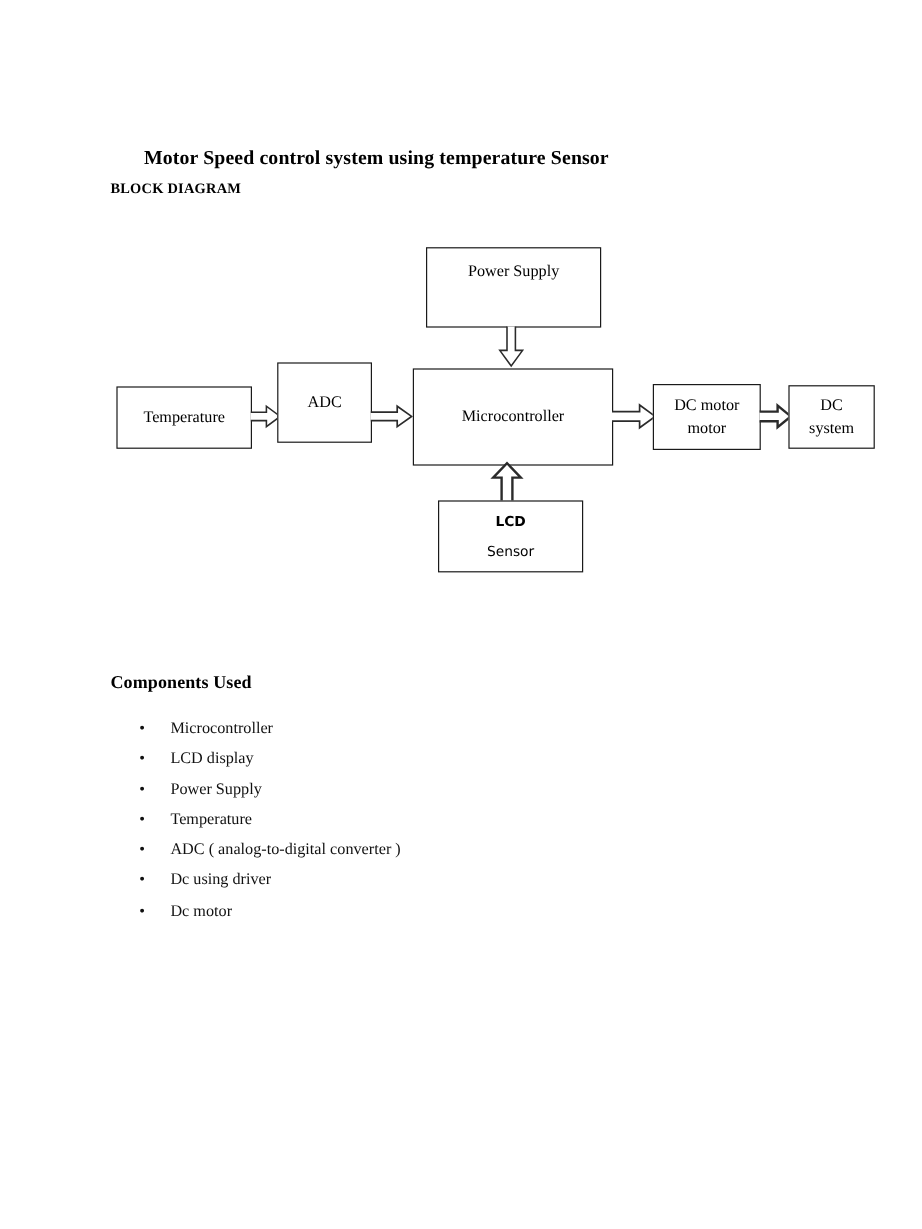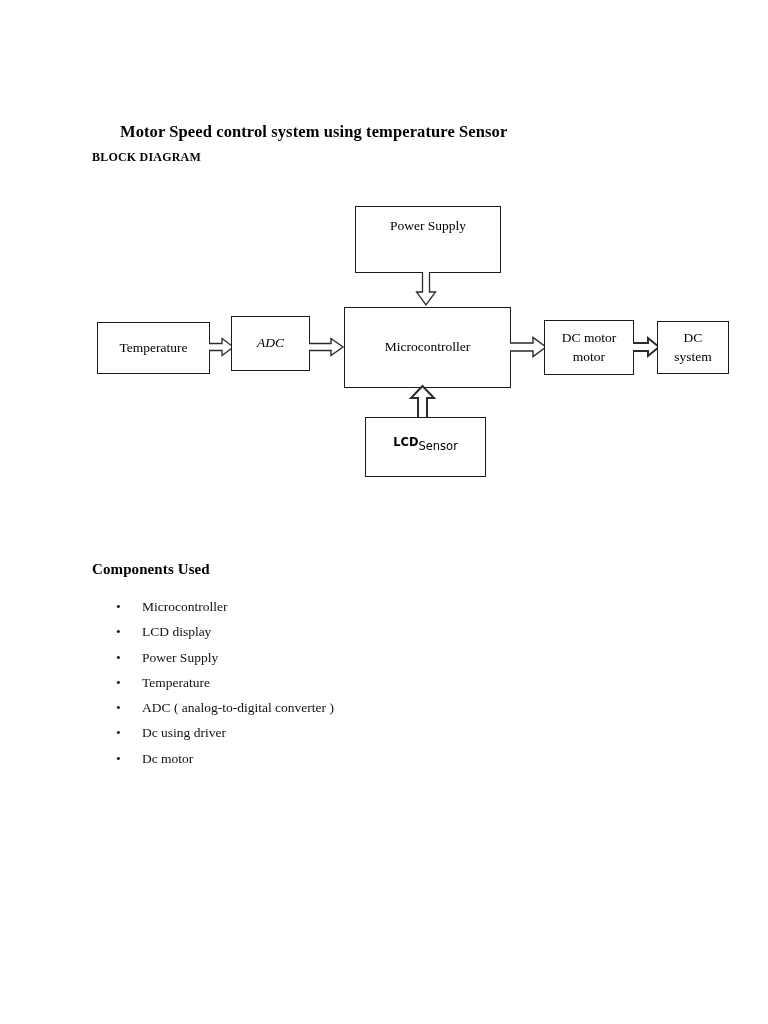--- a/index.html
+++ b/index.html
@@ -73,28 +73,28 @@
     color: #000;
   }
   .node .label { display: block; }
 
   #node-power-supply {
     left: 355px; top: 206px; width: 146px; height: 67px;
     align-items: flex-start;
     padding-top: 10px;
   }
   #node-temperature { left: 97px; top: 322px; width: 113px; height: 52px; }
-  #node-adc        { left: 231px; top: 316px; width: 79px;  height: 55px; font-style: italic; }
+  #node-adc        { left: 231px; top: 302px; width: 79px;  height: 67px; }
   #node-microcontroller { left: 344px; top: 307px; width: 167px; height: 81px; }
   #node-dc-motor-driver { left: 544px; top: 320px; width: 90px; height: 55px; }
   #node-dc-motor        { left: 657px; top: 321px; width: 72px; height: 53px; }
 
   #node-lcd-display {
     left: 365px; top: 417px; width: 121px; height: 60px;
-    flex-direction: row;
+    flex-direction: column;
     justify-content: center;
     font-family: "DejaVu Sans", "Liberation Sans", sans-serif;
     font-size: 11.5px;
   }
   #node-lcd-display .lcd-primary {
     font-weight: bold;
     font-size: 11.5px;
     margin-bottom: 9px;
   }
   #node-lcd-display .lcd-secondary {

